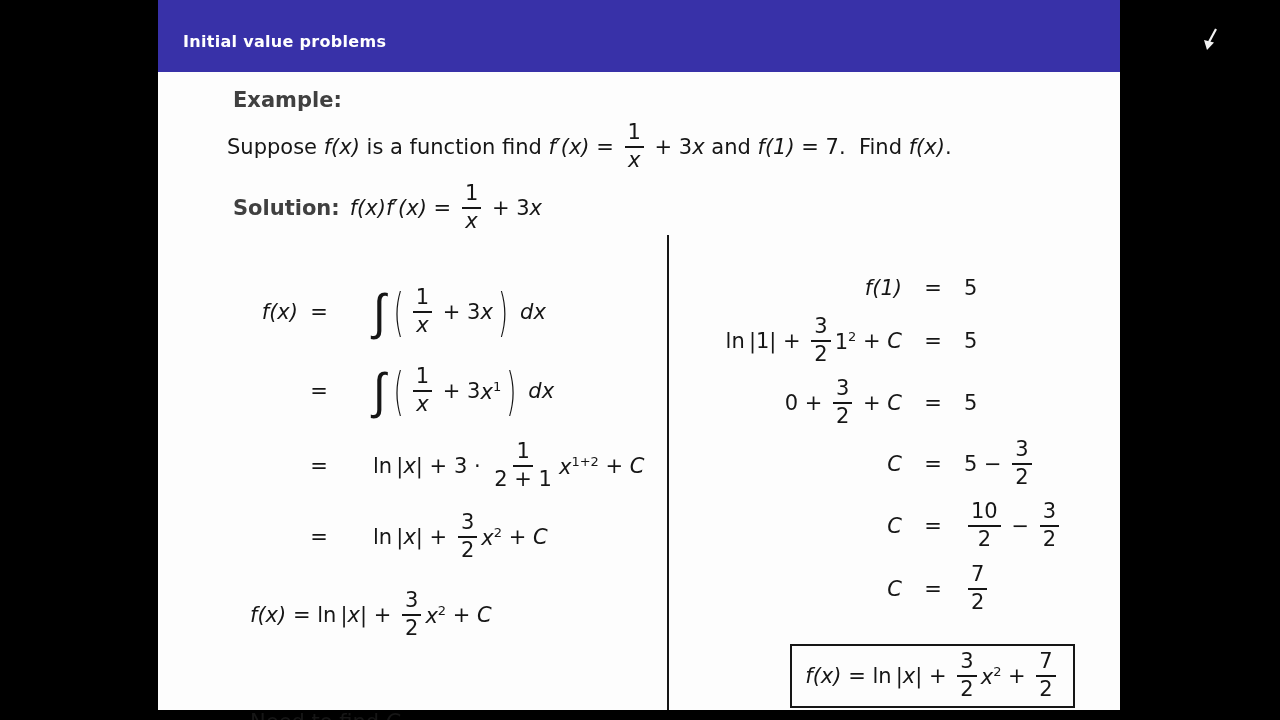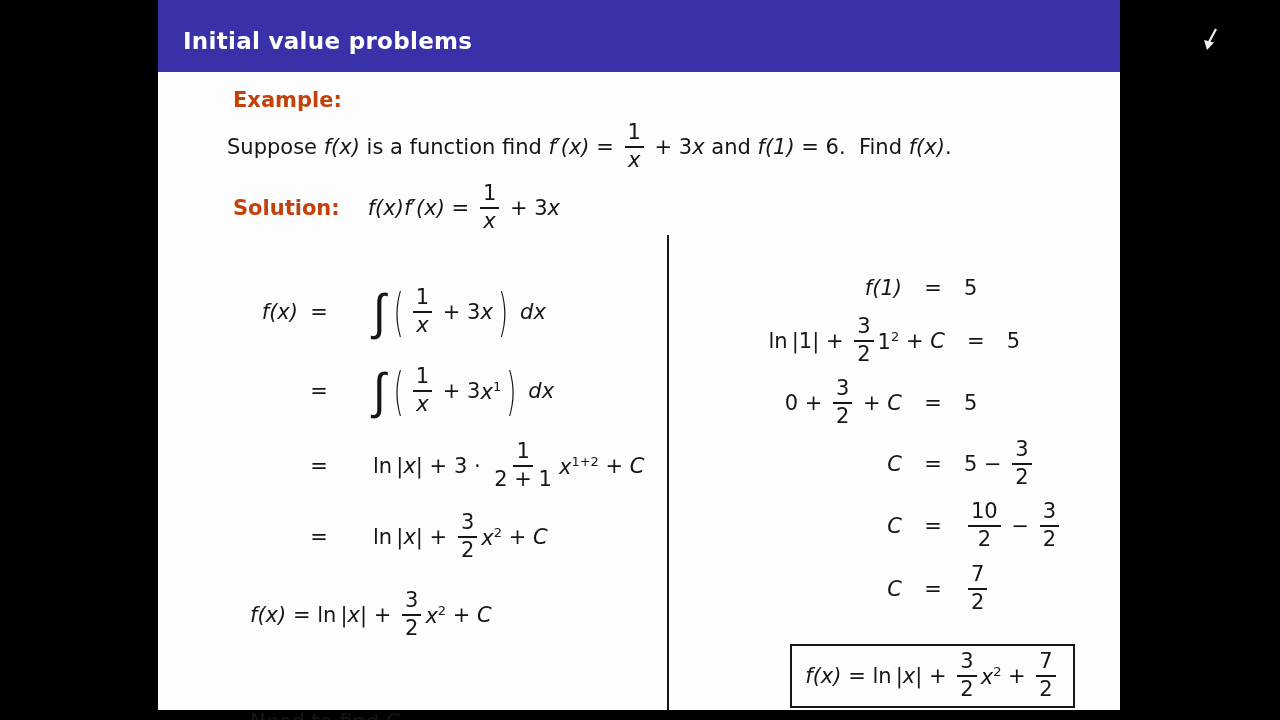--- a/index.html
+++ b/index.html
@@ -2,59 +2,59 @@
 <html><head>
 <meta charset="utf-8">
 <style>
   * { margin:0; padding:0; box-sizing:border-box; }
   html,body { width:1280px; height:720px; background:#000; }
   .stage { position:relative; width:1280px; height:720px; background:#000; overflow:hidden;
            font-family:"DejaVu Sans","Liberation Sans",sans-serif; }
   .slide { position:absolute; left:158px; top:0; width:962px; height:710px; background:#fdfdfd; }
   .titlebar { position:absolute; top:0; left:0; width:100%; height:72px; background:#3831a8;
               display:flex; align-items:center; padding:10px 0 0 25px; }
-  .title { color:#fff; font-size:23px; font-weight:bold; letter-spacing:0.3px; }
-  .heading { font-weight:bold; font-size:21px; color:#c2410c; }
+  .title { color:#fff; font-size:16px; font-weight:bold; letter-spacing:0.3px; }
+  .heading { font-weight:bold; font-size:21px; color:#404040; }
   .mrow { display:flex; align-items:center; color:#161616; font-size:21px; }
   .mrow span { white-space:pre; }
   .it { font-style:italic; }
   .fr { display:inline-flex; flex-direction:column; align-items:center; margin:0 4px; }
   .fr .n { padding:0 3px 1px; border-bottom:2px solid #161616; line-height:1.12; text-align:center; }
   .fr .d { padding:1px 3px 0; line-height:1.12; text-align:center; }
   .int { font-size:46px; line-height:1; transform:scaleY(1.08); margin-right:3px; font-weight:200; }
   .bp { font-size:26px; line-height:1; display:inline-block; transform:scaleY(1.95); margin:0 5px; font-weight:200; }
   .dx { margin-left:7px; }
   sup { font-size:13px; }
   .grp { white-space:pre; }
 
   .example-heading { position:absolute; left:75px; top:88px; }
   .example-line { position:absolute; left:69px; top:116px; height:62px; }
   .solution-line { position:absolute; left:75px; top:178px; height:60px; }
-  .solution-line .heading { margin-right:28px; }
+  .solution-line .heading { margin-right:10px; }
 
   .leq { position:absolute; left:92px; top:272px; }
   .leq .lhs { display:inline-block; width:48px; text-align:right; }
   .leq .eqs { display:inline-block; width:42px; text-align:center; }
   .leq .rhs { display:flex; align-items:center; margin-left:33px; }
   .leq > .mrow:nth-child(1){ height:80px; }
   .leq > .mrow:nth-child(2){ height:78px; }
   .leq > .mrow:nth-child(3){ height:72px; }
   .leq > .mrow:nth-child(4){ height:70px; }
 
   .result-line { position:absolute; left:92px; top:585px; height:60px; }
   .note-line { position:absolute; left:92px; top:704px; height:36px; }
 
   .divider { position:absolute; left:509px; top:235px; width:2px; height:475px; background:#161616; }
 
   .req { position:absolute; left:537px; top:265px; }
   .req .rlhs { width:207px; display:flex; justify-content:flex-end; align-items:center; }
   .req .reqs { display:inline-block; width:62px; text-align:center; }
   .req .rrhs { display:flex; align-items:center; }
   .req > .mrow:nth-child(1){ height:45px; }
-  .req > .mrow:nth-child(2){ height:62px;justify-content:center; }
+  .req > .mrow:nth-child(2){ height:62px; }
   .req > .mrow:nth-child(3){ height:62px; }
   .req > .mrow:nth-child(4){ height:60px; }
   .req > .mrow:nth-child(5){ height:64px; }
   .req > .mrow:nth-child(6){ height:62px; }
 
   .answer-label { position:absolute; left:525px; top:645px; height:63px; display:flex; align-items:center; }
   .answer-box { position:absolute; left:632px; top:644px; width:285px; height:64px;
                 border:2px solid #161616; display:flex; align-items:center; justify-content:center; }
 
   .cursor { position:absolute; left:1200px; top:26px; }
@@ -78,21 +78,21 @@
       <span class="it">f′(x)</span>
       <span> = </span>
       <span class="fr">
         <span class="n">1</span>
         <span class="d it">x</span>
       </span>
       <span> + 3</span>
       <span class="it">x</span>
       <span> and </span>
       <span class="it">f(1)</span>
-      <span> = 6.  Find </span>
+      <span> = 7.  Find </span>
       <span class="it">f(x)</span>
       <span>.</span>
     </div>
 
     <div class="mrow solution-line">
       <span class="heading">Solution:</span>
       <span class="it">f(x)</span>
       <span class="it">f′(x)</span>
       <span> = </span>
       <span class="fr">

